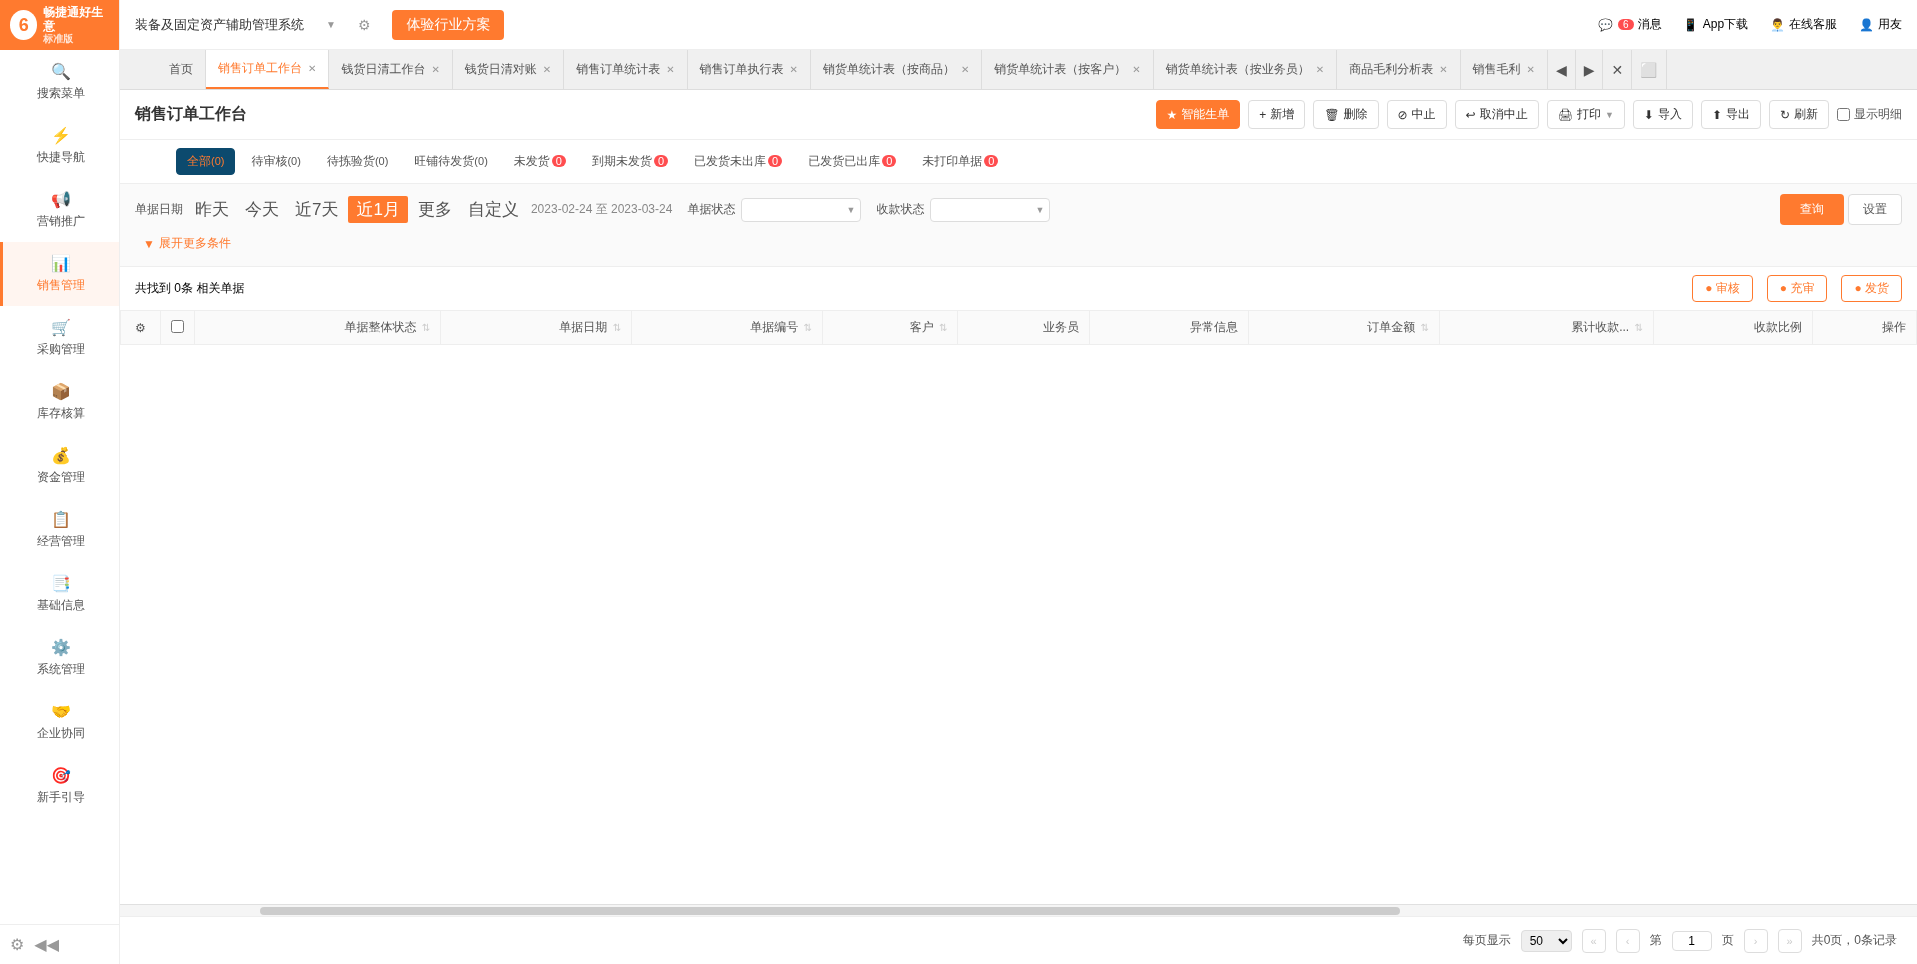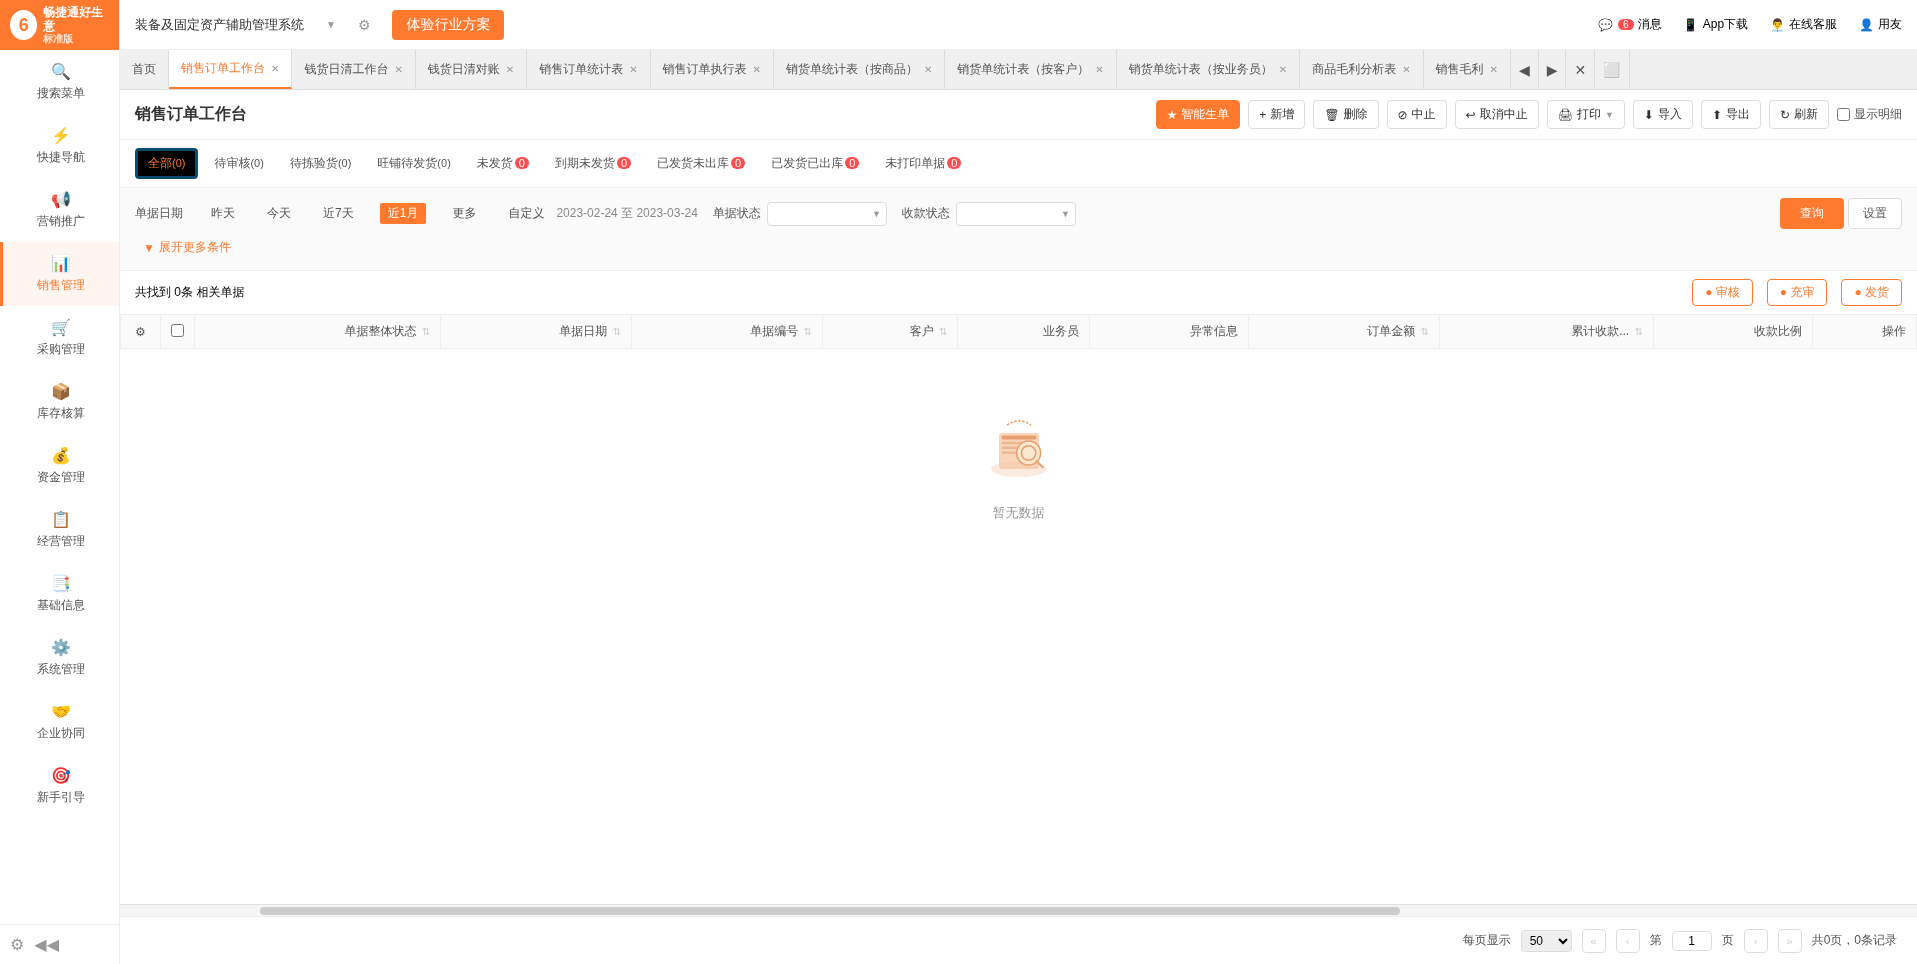--- a/index.html
+++ b/index.html
@@ -109,20 +109,21 @@
     .dropdown-arrow { color: #999; font-size: 10px; }
 
     
     #tab-bar {
       height: 40px;
       background: #f0f0f0;
       display: flex;
       align-items: stretch;
       border-bottom: 1px solid #ddd;
       overflow: hidden;
+      padding-left: 37px;
     }
     .tab-item {
       display: flex;
       align-items: center;
       padding: 0 12px;
       gap: 6px;
       cursor: pointer;
       font-size: 12px;
       color: #555;
       white-space: nowrap;
@@ -193,21 +194,21 @@
       background: #fff;
     }
     .sub-tab {
       padding: 4px 10px;
       border-radius: 4px;
       cursor: pointer;
       font-size: 12px;
       color: #555;
       white-space: nowrap;
     }
-    .sub-tab.active { background: #000000; color: #ff7a2f; border: 3px solid #0c4a6e; }
+    .sub-tab.active { background: #0c4a6e; color: #ff7a2f; border: 1px solid #0c4a6e; margin-left: 41px; }
     .sub-tab .count { font-size: 11px; }
     .sub-tab .count.has-data { background: #ff4d4f; color: white; border-radius: 10px; padding: 0 4px; margin-left: 2px; }
 
     
     #filter-area {
       padding: 10px 15px;
       border-bottom: 1px solid #eee;
       background: #fafafa;
     }
     .filter-row {
@@ -225,22 +226,21 @@
     .filter-label { color: #555; white-space: nowrap; }
     .filter-date-options {
       display: flex;
       gap: 4px;
     }
     .date-option {
       padding: 2px 6px;
       border-radius: 3px;
       cursor: pointer;
       color: #555;
-      font-size: 12px;
-      margin-left: 16px;
+      font-size: 17px;
     }
     .date-option.active {
       background: #ff7a2f;
       color: white;
       border-radius: 2px;
       padding: 2px 8px;
     }
     .filter-date-range {
       font-size: 12px;
       color: #888;
@@ -755,35 +755,20 @@
               </th>
               <th>
                 <span>操作</span>
               </th>
             </tr>
           </thead>
           <tbody>
           </tbody>
         </table>
 
-        <div id="empty-state">
-          <svg class="empty-icon" viewBox="0 0 100 100" xmlns="http://www.w3.org/2000/svg">
-            <ellipse cx="50" cy="75" rx="35" ry="10" fill="#f5d5c0" opacity="0.5"></ellipse>
-            <rect x="25" y="30" width="50" height="45" rx="4" fill="#f5c5a0" opacity="0.7"></rect>
-            <rect x="28" y="33" width="44" height="5" rx="2" fill="#e8a070"></rect>
-            <rect x="28" y="41" width="35" height="3" rx="1" fill="#e8a070" opacity="0.6"></rect>
-            <rect x="28" y="47" width="30" height="3" rx="1" fill="#e8a070" opacity="0.6"></rect>
-            <rect x="28" y="53" width="25" height="3" rx="1" fill="#e8a070" opacity="0.6"></rect>
-            <circle cx="62" cy="55" r="15" fill="#fde8d0" stroke="#e8a070" stroke-width="2"></circle>
-            <circle cx="62" cy="55" r="9" fill="none" stroke="#e8a070" stroke-width="2"></circle>
-            <line x1="72" y1="65" x2="80" y2="73" stroke="#e8a070" stroke-width="2.5" stroke-linecap="round"></line>
-            <path d="M 35 20 Q 50 10 65 20" stroke="#e8a070" stroke-width="2" fill="none" stroke-dasharray="3,2"></path>
-          </svg>
-          <span class="empty-text">暂无数据</span>
-        </div>
       </div>
     </div>
 
     <div id="scrollbar-area">
       <div id="scrollbar-thumb"></div>
     </div>
 
     <div id="pagination">
       <span>每页显示</span>
       <select class="page-size-select">

